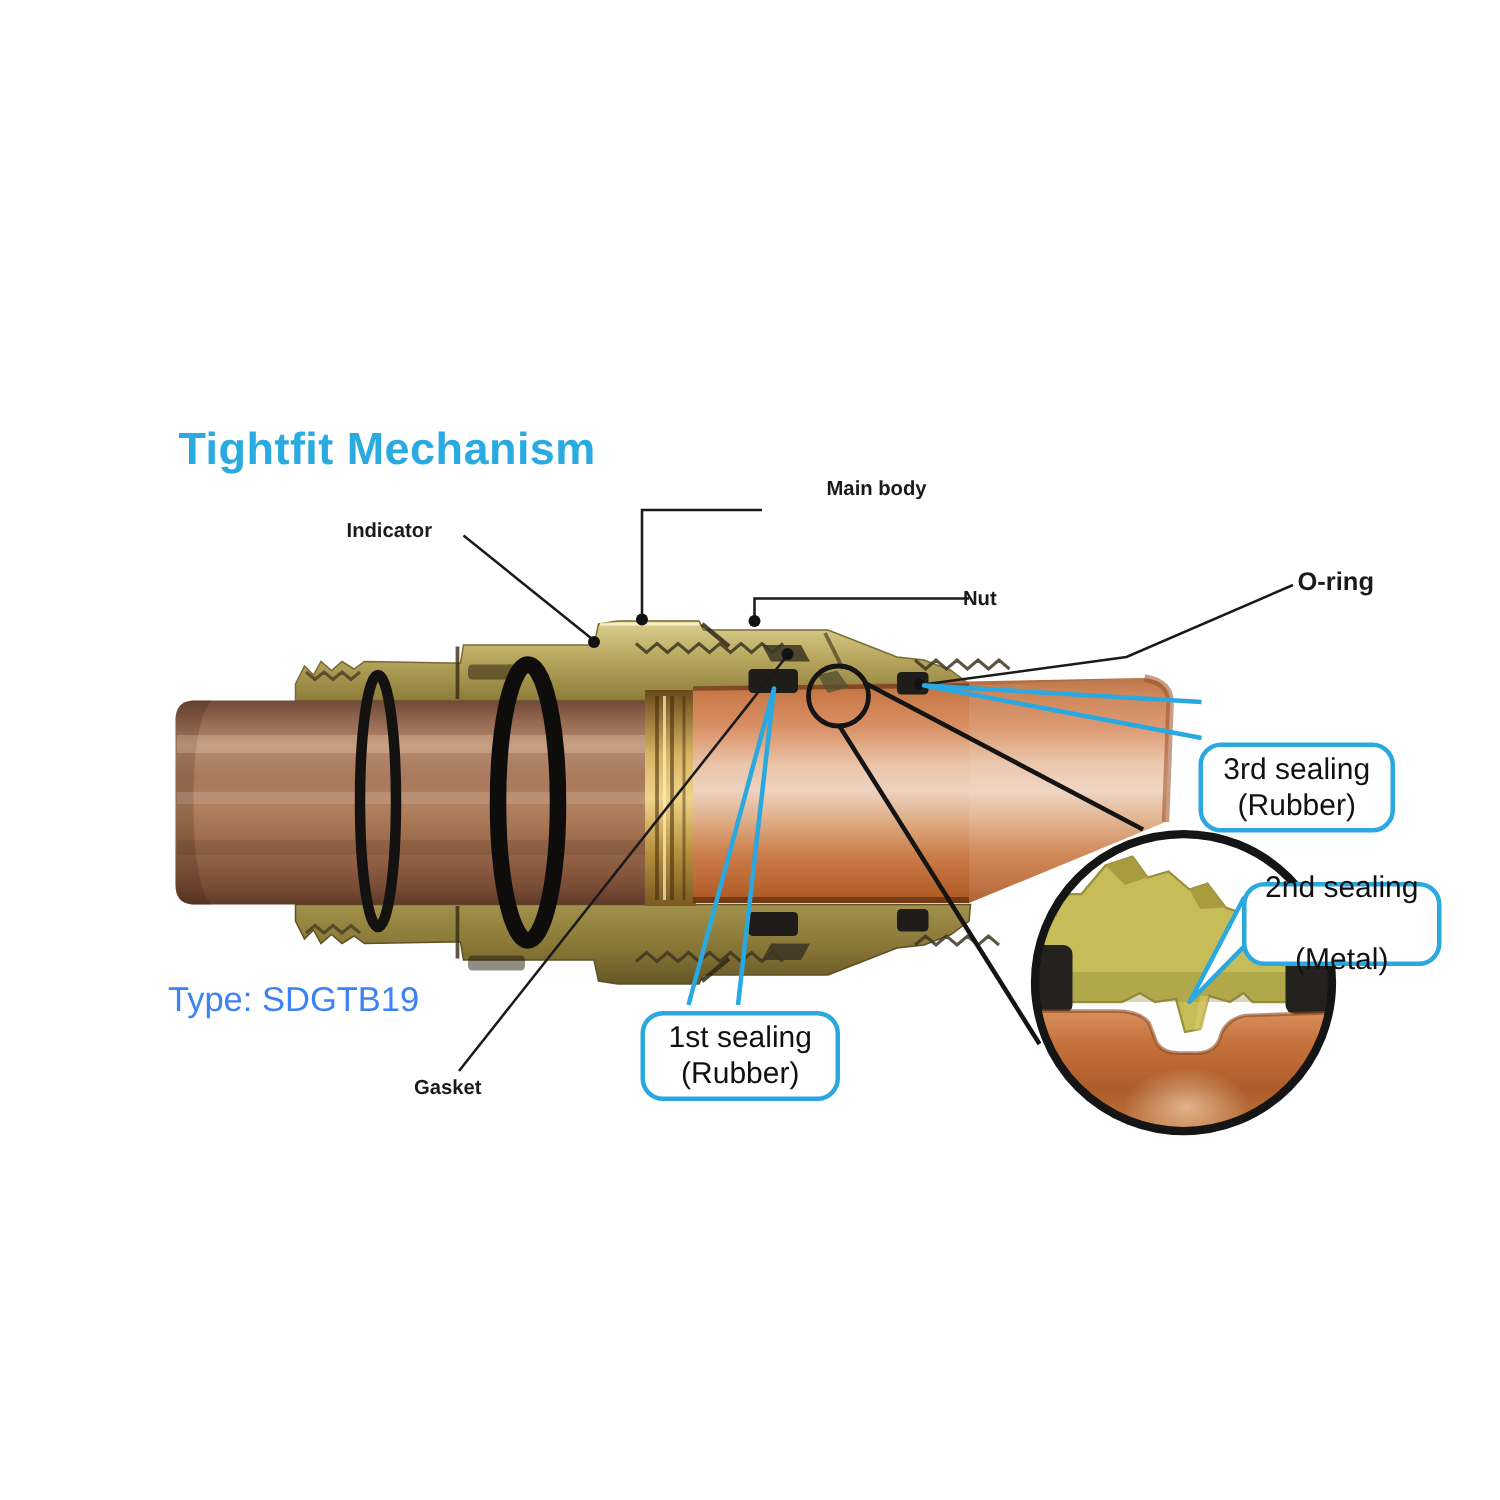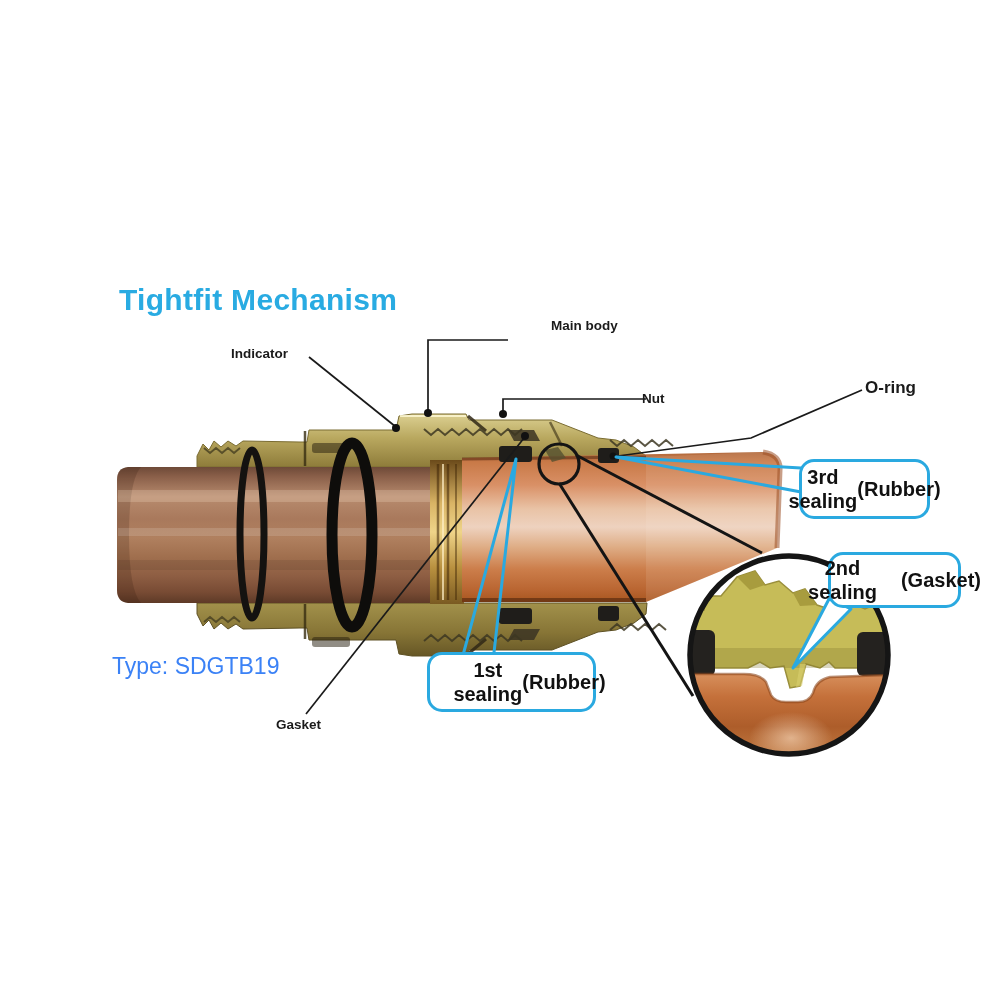--- a/index.html
+++ b/index.html
@@ -4,22 +4,22 @@
 <style>
   html,body{margin:0;padding:0;background:#fff;}
   body{width:1000px;height:1000px;position:relative;overflow:hidden;
        font-family:"Liberation Sans",sans-serif;}
   .stage{position:absolute;left:0;top:0;width:1000px;height:1000px;}
   .title{position:absolute;left:119px;top:283px;font-size:30px;font-weight:700;
          color:#29abe2;letter-spacing:0.3px;}
   .typelabel{position:absolute;left:112px;top:653px;font-size:23px;font-weight:500;color:#3b82f6;}
   .lbl{position:absolute;color:#1a1a1a;font-size:13.5px;font-weight:600;white-space:nowrap;}
   .bubble{position:absolute;background:#fff;border:3.5px solid #2aa9e0;border-radius:15px;
-          display:flex;flex-direction:row;align-items:center;justify-content:center;
-          font-weight:700;font-size:20px;line-height:24px;color:#111;text-align:center;}
+          display:flex;flex-direction:column;align-items:center;justify-content:center;
+          font-weight:400;font-size:20px;line-height:24px;color:#111;text-align:center;margin-top:36px;}
 </style>
 </head>
 <body>
 
 <svg class="stage" viewBox="0 0 1000 1000" aria-hidden="true">
   <defs>
     <linearGradient id="gradBrassTop" x1="0" y1="414" x2="0" y2="467" gradientUnits="userSpaceOnUse">
       <stop offset="0" stop-color="#dcd092"></stop>
         <stop offset="0.45" stop-color="#b9a85f"></stop>
         <stop offset="1" stop-color="#8e7c3a"></stop>
@@ -190,18 +190,18 @@
 <div class="lbl" style="left:642px;top:391px;">Nut</div>
 <div class="lbl" style="left:865px;top:378px;font-size:17px;">O-ring</div>
 <div class="lbl" style="left:276px;top:717px;">Gasket</div>
 
 <div class="bubble" style="left:799px;top:459px;width:125px;height:54px;">
   <span>3rd sealing</span>
   <span>(Rubber)</span>
 </div>
 <div class="bubble" style="left:828px;top:552px;width:127px;height:50px;gap:24px;">
   <span>2nd sealing</span>
-  <span>(Gasket)</span>
+  <span>(Metal)</span>
 </div>
-<div class="bubble" style="left:427px;top:652px;width:127px;height:54px;padding-left:36px;">
+<div class="bubble" style="left:427px;top:638px;width:127px;height:54px;">
   <span>1st sealing</span>
   <span>(Rubber)</span>
 </div>
 
 </body></html>

